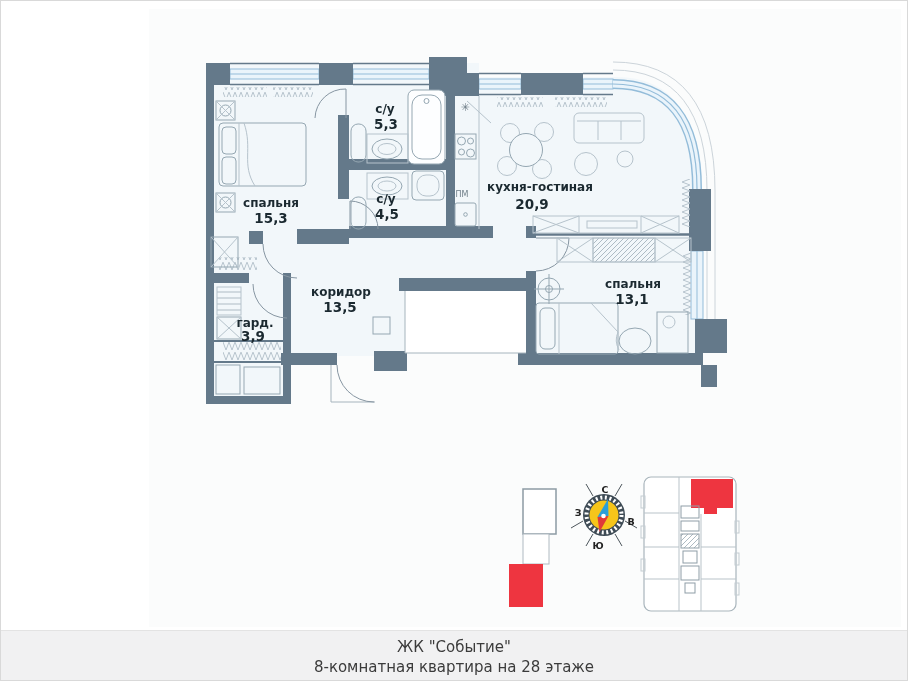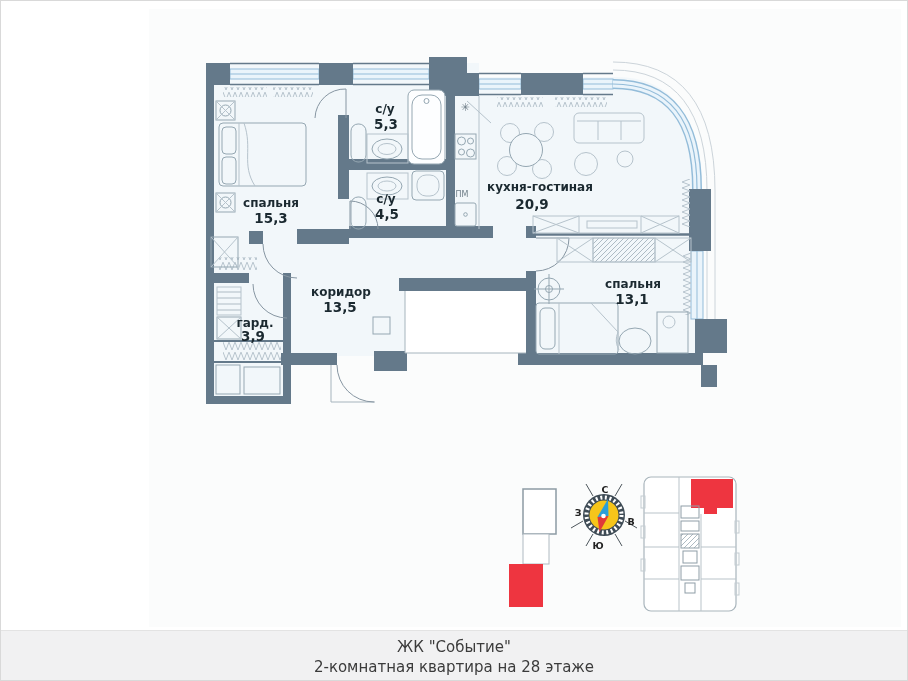--- a/index.html
+++ b/index.html
@@ -338,15 +338,15 @@
       <rect x="680" y="533" width="18" height="14" fill="url(#hatch)"></rect>
       <rect x="682" y="550" width="14" height="12"></rect>
       <rect x="680" y="565" width="18" height="14"></rect>
       <rect x="684" y="582" width="10" height="10"></rect>
     </g>
   </g>
 </svg>
 
 <div class="caption">
   <div class="l1">ЖК "Событие"</div>
-  <div class="l2">2-комнатная квартира на 28 этаже</div>
+  <div class="l2">8-комнатная квартира на 28 этаже</div>
 </div>
 </div>
 
 </body></html>

